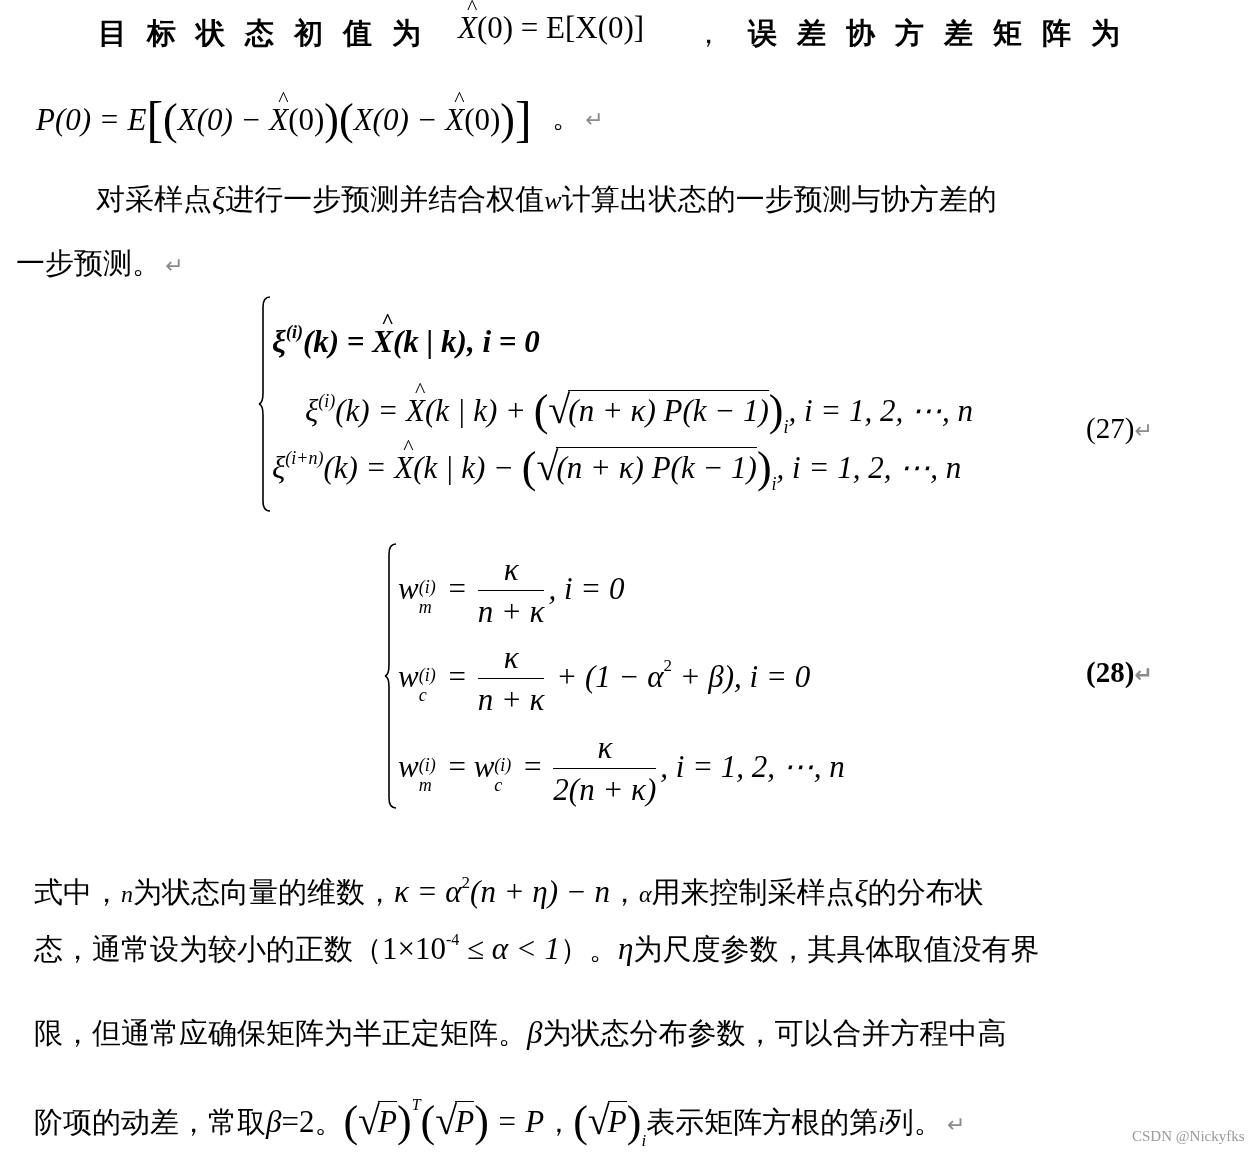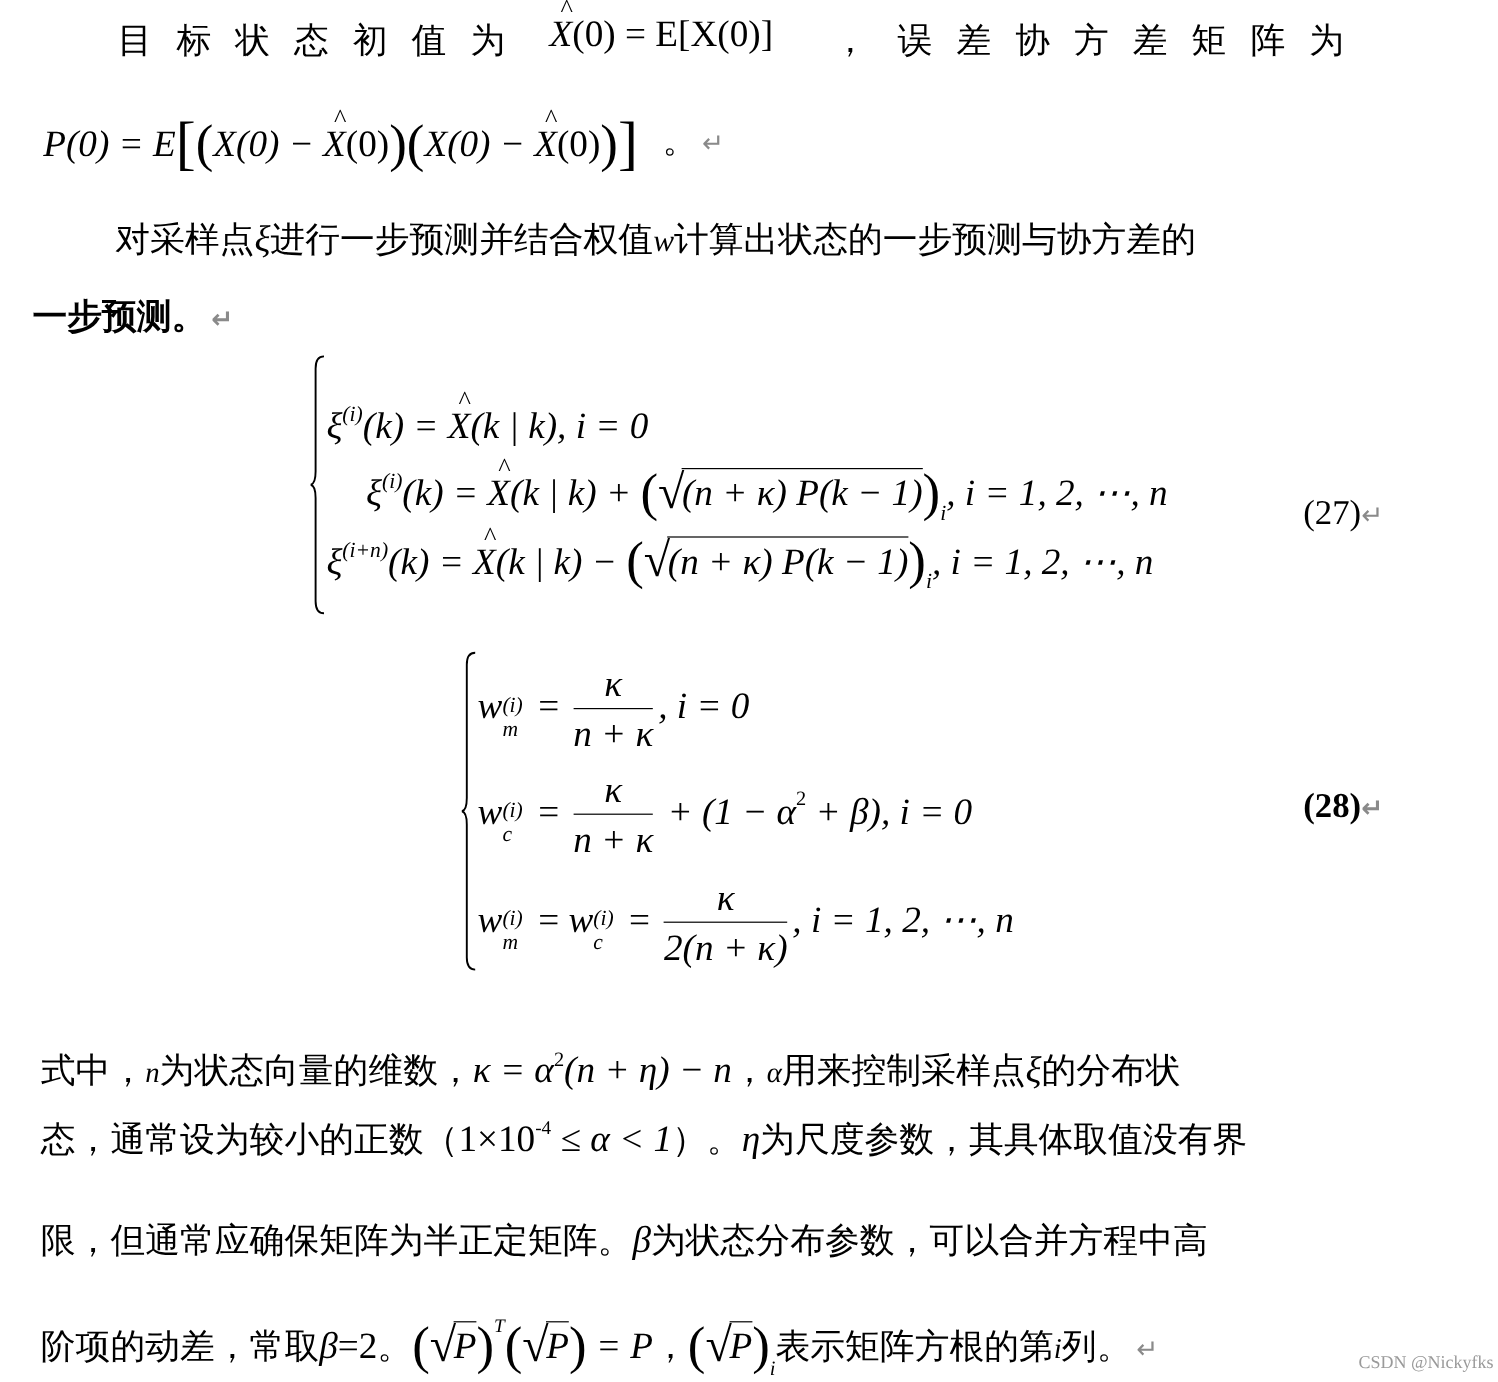--- a/index.html
+++ b/index.html
@@ -16,21 +16,21 @@
   .hat { position:relative; display:inline-block; }
   .hat::before { content:"^"; position:absolute; left:9px; top:-16px; font-size:22px; font-style:normal; }
   .big { font-size:44px; vertical-align:-4px; font-weight:300; }
   .bigger { font-size:50px; vertical-align:-6px; font-weight:300; }
   .sqrt { display:inline-block; position:relative; padding-left:20px; }
   .sqrt::before { content:"√"; position:absolute; left:0; top:-4px; font-size:40px; font-style:normal; }
   .sqrt-bar { border-top:1.6px solid #000; display:inline-block; padding-top:2px; }
   .frac { display:inline-block; vertical-align:middle; text-align:center; margin:0 4px; }
   .frac .num { display:block; border-bottom:1.6px solid #000; padding:0 6px; line-height:40px; }
   .frac .den { display:block; line-height:42px; }
-  .spaced { letter-spacing:20px; }
+  .spaced { letter-spacing:20px;font-weight:bold; }
   .eqno { font-family:"Liberation Serif",serif; font-size:29px; }
   .watermark { font-family:Liberation Serif, serif; font-size:15px; color:#9a9a9a; }
 </style>
 </head>
 <body>
 
 <div class="abs cn spaced" style="left:98px; top:14px;">目标状态初值为</div>
 <div class="abs m" style="left:458px; top:10px;">
   <span class="hat i">X</span><span>(0) = E[X(0)]</span>
 </div>
@@ -40,30 +40,30 @@
 <div class="abs m" style="left:36px; top:90px;">
   <span class="i">P(0) = E</span><span class="bigger">[</span><span class="big">(</span><span class="i">X(0) − </span><span class="hat i">X</span><span>(0)</span><span class="big">)</span><span class="big">(</span><span class="i">X(0) − </span><span class="hat i">X</span><span>(0)</span><span class="big">)</span><span class="bigger">]</span>
 </div>
 <div class="abs cn" style="left:552px; top:98px;">
   <span>。</span><span class="ret">↵</span>
 </div>
 
 <div class="abs cn" style="left:96px; top:180px;">
   <span>对采样点</span><span class="m i">ξ</span><span>进行一步预测并结合权值</span><span class="m i" style="font-size:26px;">w</span><span>计算出状态的一步预测与协方差的</span>
 </div>
-<div class="abs cn" style="left:27px; top:244px;font-weight:bold;">
+<div class="abs cn" style="left:16px; top:244px;">
   <span>一步预测。</span><span class="ret">↵</span>
 </div>
 
 <div class="abs" style="left:258px; top:295px; width:14px; height:218px;">
   <svg width="14" height="218" viewBox="0 0 14 218">
       <path d="M12 2 Q5 2 5 12 L5 98 Q5 108 1 109 Q5 110 5 120 L5 206 Q5 216 12 216" fill="none" stroke="#000" stroke-width="1.6"></path>
     </svg>
 </div>
-<div class="abs m" style="left:272px; top:335px;">
+<div class="abs m" style="left:272px; top:322px;font-weight:bold;">
   <span class="i">ξ</span><span class="sup i">(i)</span><span class="i">(k) = </span><span class="hat i">X</span><span class="i">(k | k), i = 0</span>
 </div>
 <div class="abs m" style="left:272px; top:385px;margin-left:33px;">
   <span class="i">ξ</span><span class="sup i">(i)</span><span class="i">(k) = </span><span class="hat i">X</span><span class="i">(k | k) + </span><span class="big">(</span><span class="sqrt"><span class="sqrt-bar i">(n + κ) P(k − 1)</span></span><span class="big">)</span><span class="sub i">i</span><span class="i">, i = 1, 2, ⋯, n</span>
 </div>
 <div class="abs m" style="left:272px; top:442px;">
   <span class="i">ξ</span><span class="sup i">(i+n)</span><span class="i">(k) = </span><span class="hat i">X</span><span class="i">(k | k) − </span><span class="big">(</span><span class="sqrt"><span class="sqrt-bar i">(n + κ) P(k − 1)</span></span><span class="big">)</span><span class="sub i">i</span><span class="i">, i = 1, 2, ⋯, n</span>
 </div>
 <div class="abs eqno" style="left:1086px; top:390px;margin-top:22px;">
   <span>(27)</span><span class="ret" style="margin-left:0;">↵</span>

